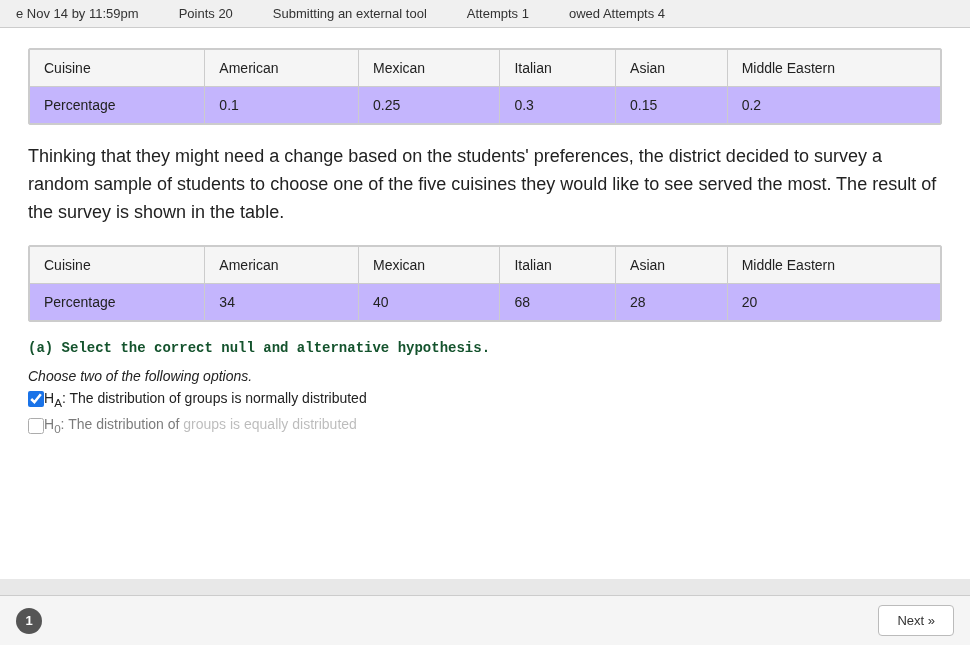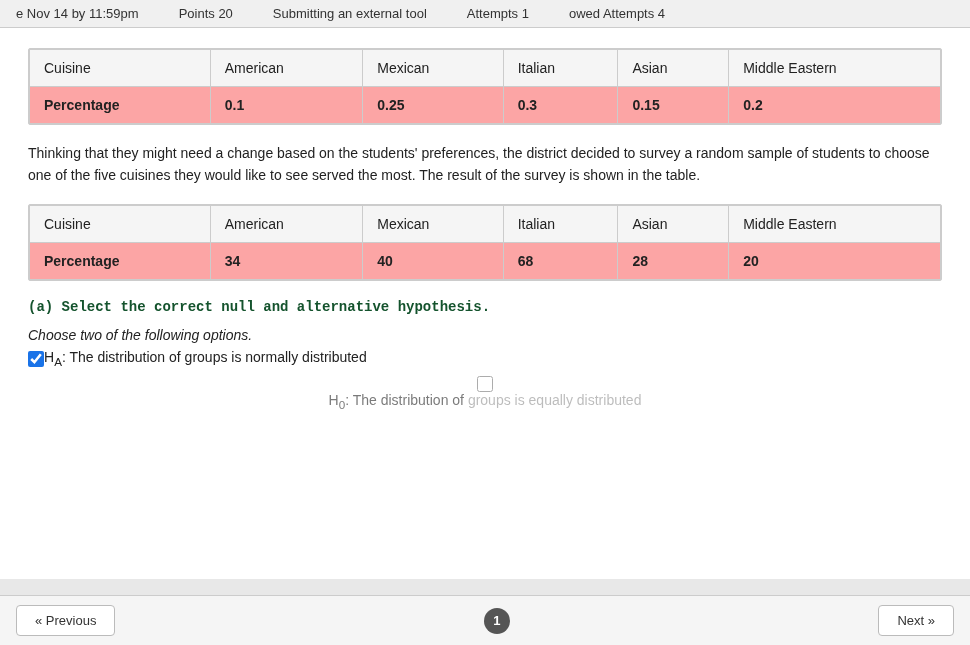--- a/index.html
+++ b/index.html
@@ -50,26 +50,26 @@
       text-align: left;
       color: #222;
     }
 
     table thead th {
       background: #f5f5f5;
       font-weight: normal;
     }
 
     table tbody td {
-      background: #fca5a5;
-      font-weight: bold;
+      background: #c4b5fd;
+      font-weight: normal;
     }
 
     .paragraph {
-      font-size: 14px;
+      font-size: 18px;
       color: #222;
       line-height: 1.55;
       margin-bottom: 18px;
     }
 
     .question-label {
       font-size: 14px;
       font-weight: bold;
       margin-bottom: 12px;
       color: #14532d;
@@ -142,21 +142,20 @@
       height: 26px;
       display: flex;
       align-items: center;
       justify-content: center;
       font-size: 13px;
       font-weight: bold;
     }
 
     .truncated {
       opacity: 0.6;
-      flex-direction: column;
     }
   </style>
 </head>
 <body>
 
 <div class="top-bar">
   <span>e Nov 14 by 11:59pm</span>
   <span>
     <span>Points</span>&nbsp;<span>20</span>
   </span>
@@ -238,16 +237,15 @@
       <input type="checkbox" style="">
       <span class="option-text">
         H<sub>0</sub>: The distribution of <span style="opacity:0.5;">groups is equally distributed</span>
       </span>
     </div>
   </div>
 
 </div>
 
 <div class="bottom-bar">
-  <button class="nav-btn">« Previous</button>
   <div class="page-num">1</div>
   <button class="nav-btn">Next »</button>
 </div>
 
 </body></html>

